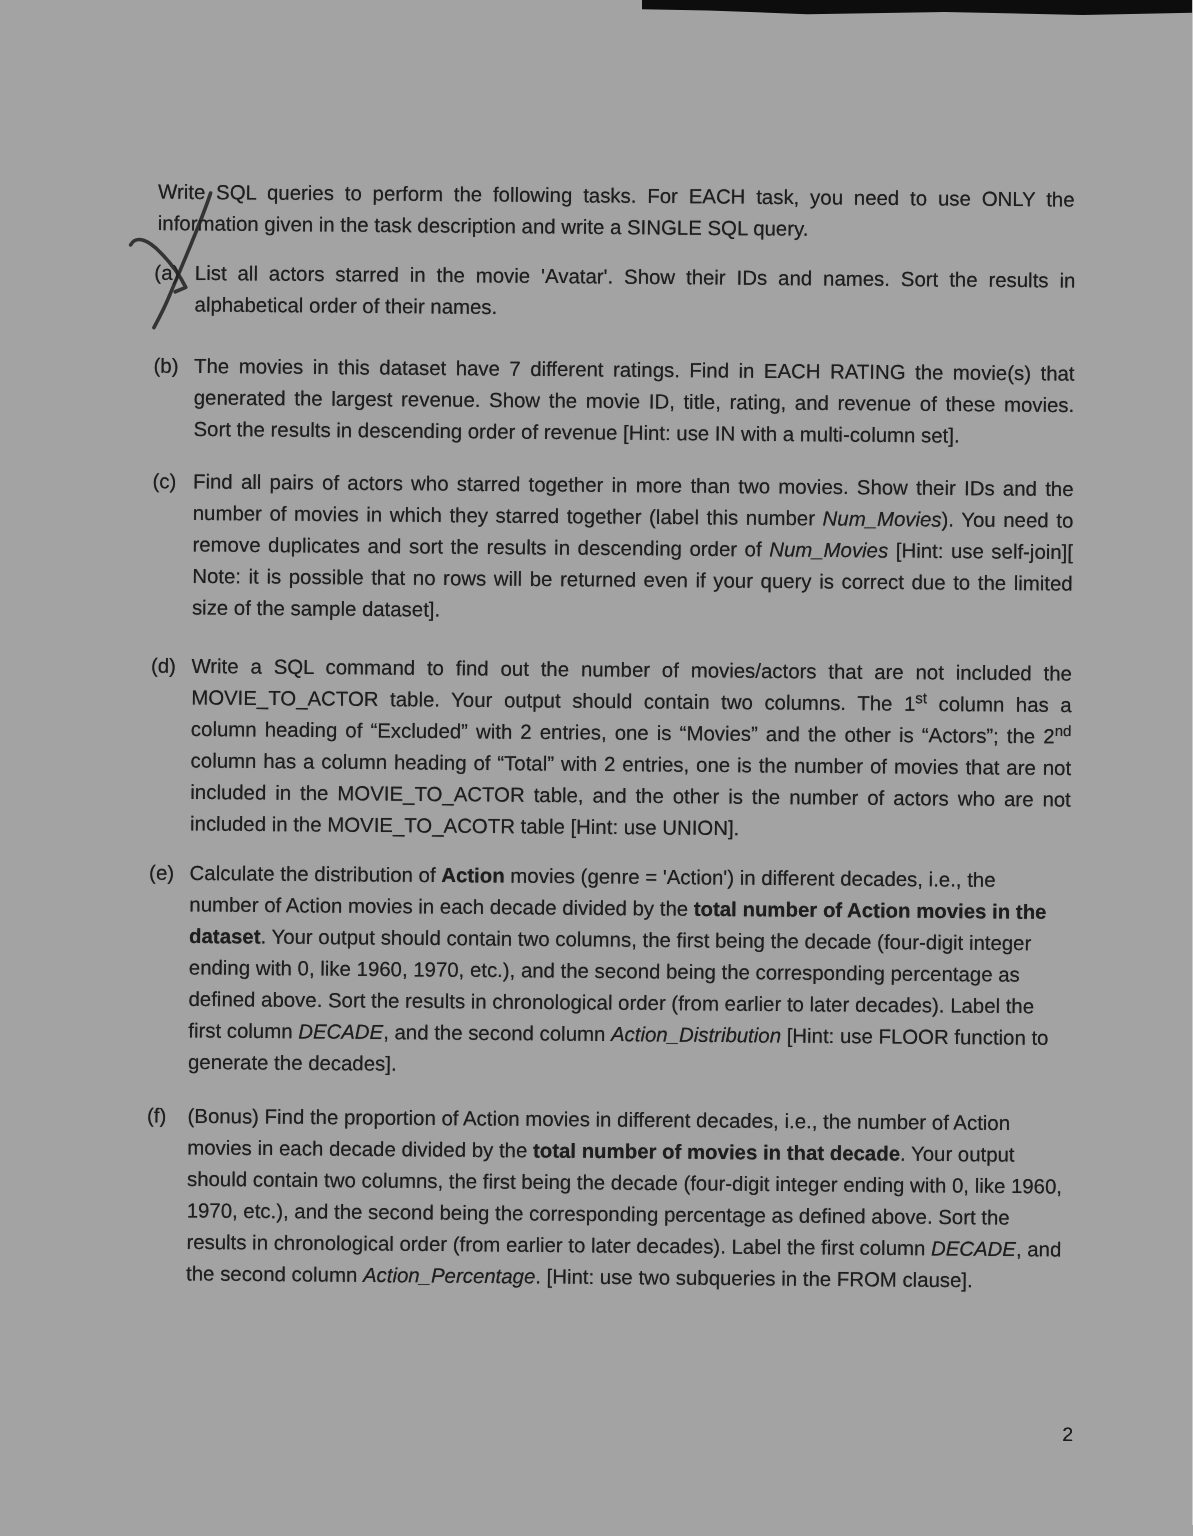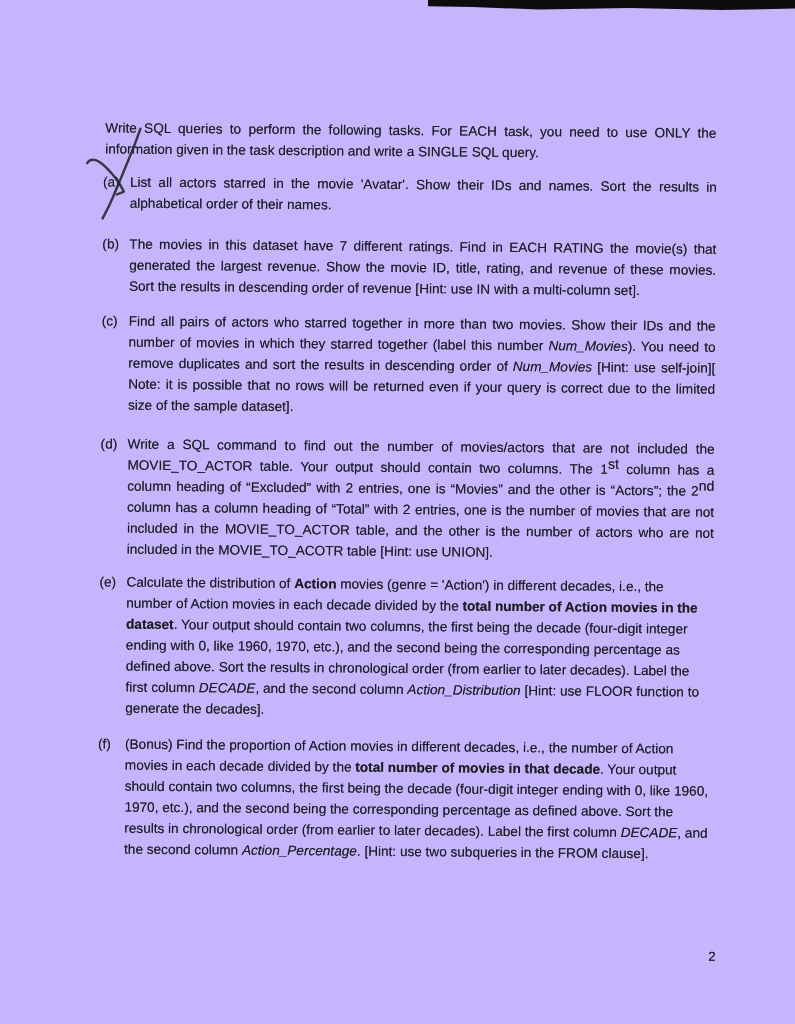--- a/index.html
+++ b/index.html
@@ -1,19 +1,19 @@
 <!DOCTYPE html>
 <html><head>
 <meta charset="utf-8">
 <style>
   html,body{margin:0;padding:0;background:#e9e9e9;}
   .page{
     position:relative;
     width:795px;height:1024px;
-    background:#c4b5fd;
+    background:#a3a3a3;
     overflow:hidden;
     font-family:"Liberation Sans", sans-serif;
     color:#1e1e1e;
   }
   .scan-bar{
     position:absolute;top:0;left:428px;right:0;height:10px;
     background:#0d0d0d;
     clip-path:polygon(0 0,100% 0,100% 85%,80% 100%,55% 80%,30% 95%,12% 70%,0 62%);
   }
   .content{
@@ -33,21 +33,21 @@
   .just .tbody{text-align:justify;}
   .task-a{top:174px;}
   .task-b{top:236px;}
   .task-c{top:313px;}
   .task-d{top:436px;}
   .task-e{top:574px;}
   .task-f{top:736px;}
   .b{font-weight:700;}
   .i{font-style:italic;}
   .u{text-underline-offset:2px;}
-  .sup{font-size:14px;vertical-align:5px;line-height:0;}
+  .sup{font-size:10px;vertical-align:5px;line-height:0;}
   .pagenum{
     position:absolute;left:712px;top:946px;
     font-size:13px;color:#1c1c1c;
     text-shadow:0 0 0.4px rgba(10,10,10,0.6);
   }
   .pen{
     position:absolute;left:68px;top:98px;
     width:110px;height:140px;
     pointer-events:none;
   }

